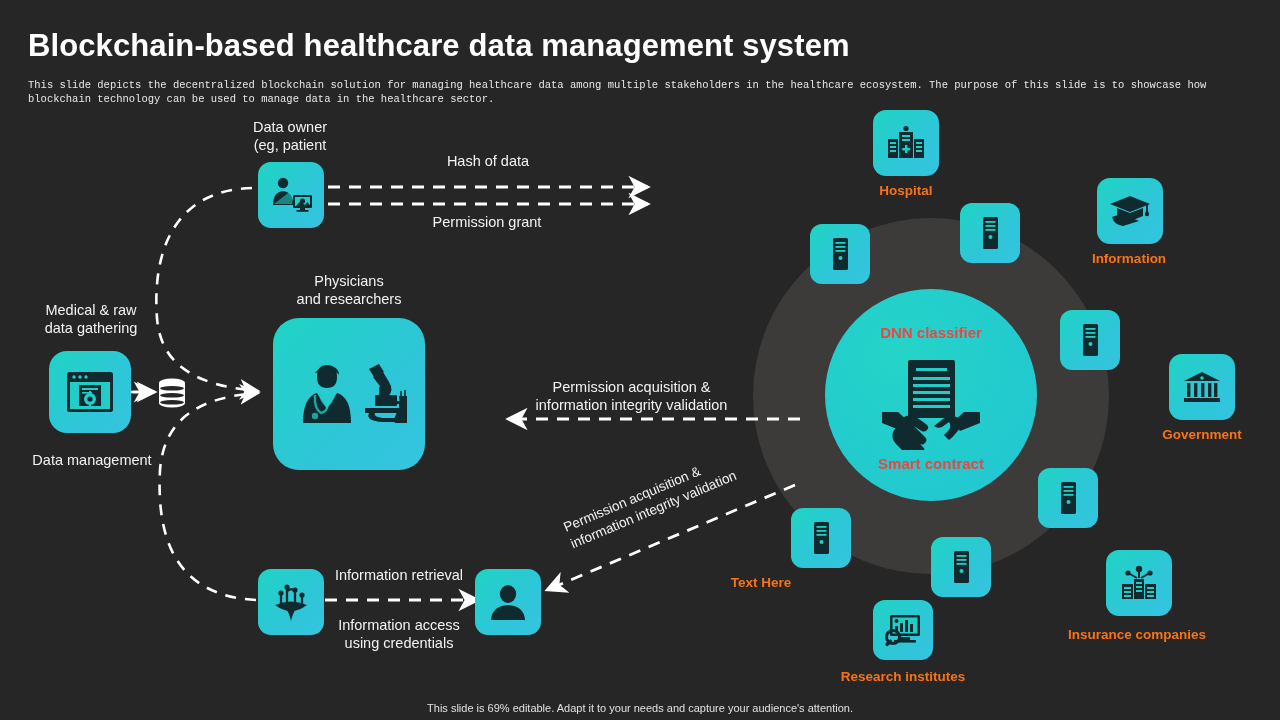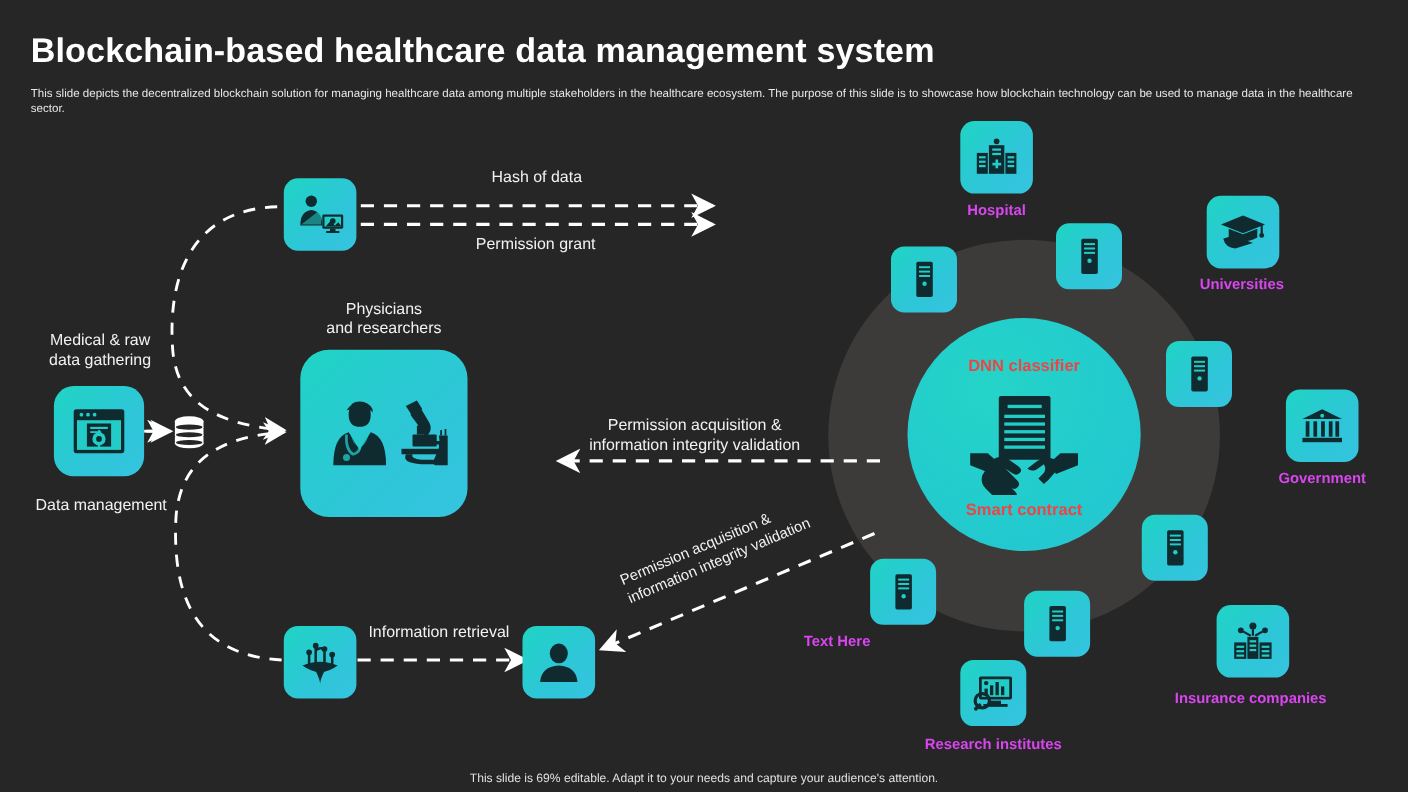--- a/index.html
+++ b/index.html
@@ -19,20 +19,21 @@
   
   #title {
     position: absolute; left: 28px; top: 28px;
     font-size: 31px; font-weight: bold; letter-spacing: 0.1px;
     color: #ffffff; white-space: nowrap;
   }
   #subtitle {
     position: absolute; left: 28px; top: 78px; width: 1216px;
     font-size: 10.5px; line-height: 14px; color: #e8e8e8;
     font-weight: normal;
+    font-family: Liberation Mono, monospace;
   }
   #footer {
     position: absolute; left: 0; top: 702px; width: 1280px;
     text-align: center; font-size: 11px; color: #e0e0e0;
   }
 
   
   .tile {
     position: absolute;
     background: linear-gradient(135deg, #1fd4c4 0%, #2ec6d8 60%, #35c4e0 100%);
@@ -46,21 +47,21 @@
   .tile.big { width: 152px; height: 152px; border-radius: 26px; }
 
   
   .lbl {
     position: absolute;
     font-size: 14.5px; line-height: 18px;
     color: #f2f2f2; text-align: center; white-space: pre-line;
   }
   .lbl-bold {
     position: absolute;
-    font-size: 13.5px; font-weight: bold; color: #d946ef;
+    font-size: 13.5px; font-weight: bold; color: #f97316;
     white-space: nowrap; text-align: center;
   }
   .lbl-dark {
     position: absolute;
     font-size: 15px; font-weight: bold; color: #ef4444;
     white-space: nowrap; text-align: center;
   }
   .lbl-rot {
     position: absolute;
     font-size: 13.5px; line-height: 18px; color: #f2f2f2;
@@ -147,20 +148,22 @@
 
     <line x1="795" y1="485" x2="547" y2="590" stroke="#ffffff" stroke-width="2.8" stroke-dasharray="12 9" marker-end="url(#arrwL)"></line>
 
     <line x1="325" y1="600" x2="478" y2="600" stroke="#ffffff" stroke-width="2.8" stroke-dasharray="12 9" marker-end="url(#arrw)"></line>
   </svg>
 
   <svg class="flow" viewBox="0 0 1280 720">
     <line x1="131" y1="392" x2="152" y2="392" stroke="#ffffff" stroke-width="2.6" marker-end="url(#arrw)"></line>
   </svg>
 
+  <div class="lbl" style="left:225px; top:118px; width:130px;">Data owner
+(eg, patient</div>
   <div class="tile md" style="left:258px; top:162px;">
     <span>
       <svg viewBox="0 0 44 40" width="44" height="40">
         <g fill="#0f2b30">
           <circle cx="14" cy="8" r="5.2"></circle>
           <path d="M4 30 q0 -13 10 -14 q10 1 10 14 z"></path>
           <path d="M5 29 L23 15 L23 29 z" fill="#22cdc7" opacity="0.55"></path>
           <rect x="24" y="20" width="19" height="13" rx="1.3"></rect>
           <rect x="26" y="22" width="15" height="9" fill="#22cdc7"></rect>
           <circle cx="33.5" cy="26" r="2.6" fill="#0f2b30"></circle>
@@ -273,20 +276,22 @@
           <circle cx="12" cy="12" r="2.6"></circle>
           <circle cx="18" cy="6" r="2.6"></circle>
           <circle cx="26" cy="9" r="2.6"></circle>
           <circle cx="33" cy="14" r="2.6"></circle>
         </g>
       </svg>
     </span>
   </div>
 
   <div class="lbl" style="left:330px; top:566px; width:138px;">Information retrieval</div>
+  <div class="lbl" style="left:330px; top:616px; width:138px;">Information access
+using credentials</div>
 
   <div class="tile md" style="left:475px; top:569px;">
     <span>
       <svg viewBox="0 0 40 40" width="40" height="40">
         <g fill="#0f2b30">
           <ellipse cx="20" cy="12" rx="8.2" ry="9"></ellipse>
           <path d="M3 38 q1 -14 17 -15 q16 1 17 15 z"></path>
         </g>
       </svg>
     </span>
@@ -415,21 +420,21 @@
           <g fill="#0f2b30">
         <path d="M21 3 L41 11 L21 19 L1 11 z"></path>
         <path d="M8 15 v8 q13 7 26 0 v-8 l-13 5 z"></path>
         <path d="M3 24 q2 8 11 9 l16 -5 q-9 -3 -12 -9 z"></path>
         <rect x="37" y="11" width="2" height="9"></rect>
         <circle cx="38" cy="21" r="2.2"></circle>
       </g>
         </svg>
     </span>
   </div>
-  <div class="lbl-bold" style="left:1062px; top:251px; width:134px;">Universities</div>
+  <div class="lbl-bold" style="left:1062px; top:251px; width:134px;">Information</div>
 
   <div class="tile md" style="left:1169px; top:354px;">
     <span>
       <svg viewBox="0 0 40 34" width="40" height="34">
           <g fill="#0f2b30">
         <path d="M20 2 L38 11 H2 z"></path>
         <circle cx="20" cy="8" r="1.8" fill="#22cdc7"></circle>
         <rect x="5" y="13" width="3.4" height="14"></rect>
         <rect x="12" y="13" width="3.4" height="14"></rect>
         <rect x="19" y="13" width="3.4" height="14"></rect>

